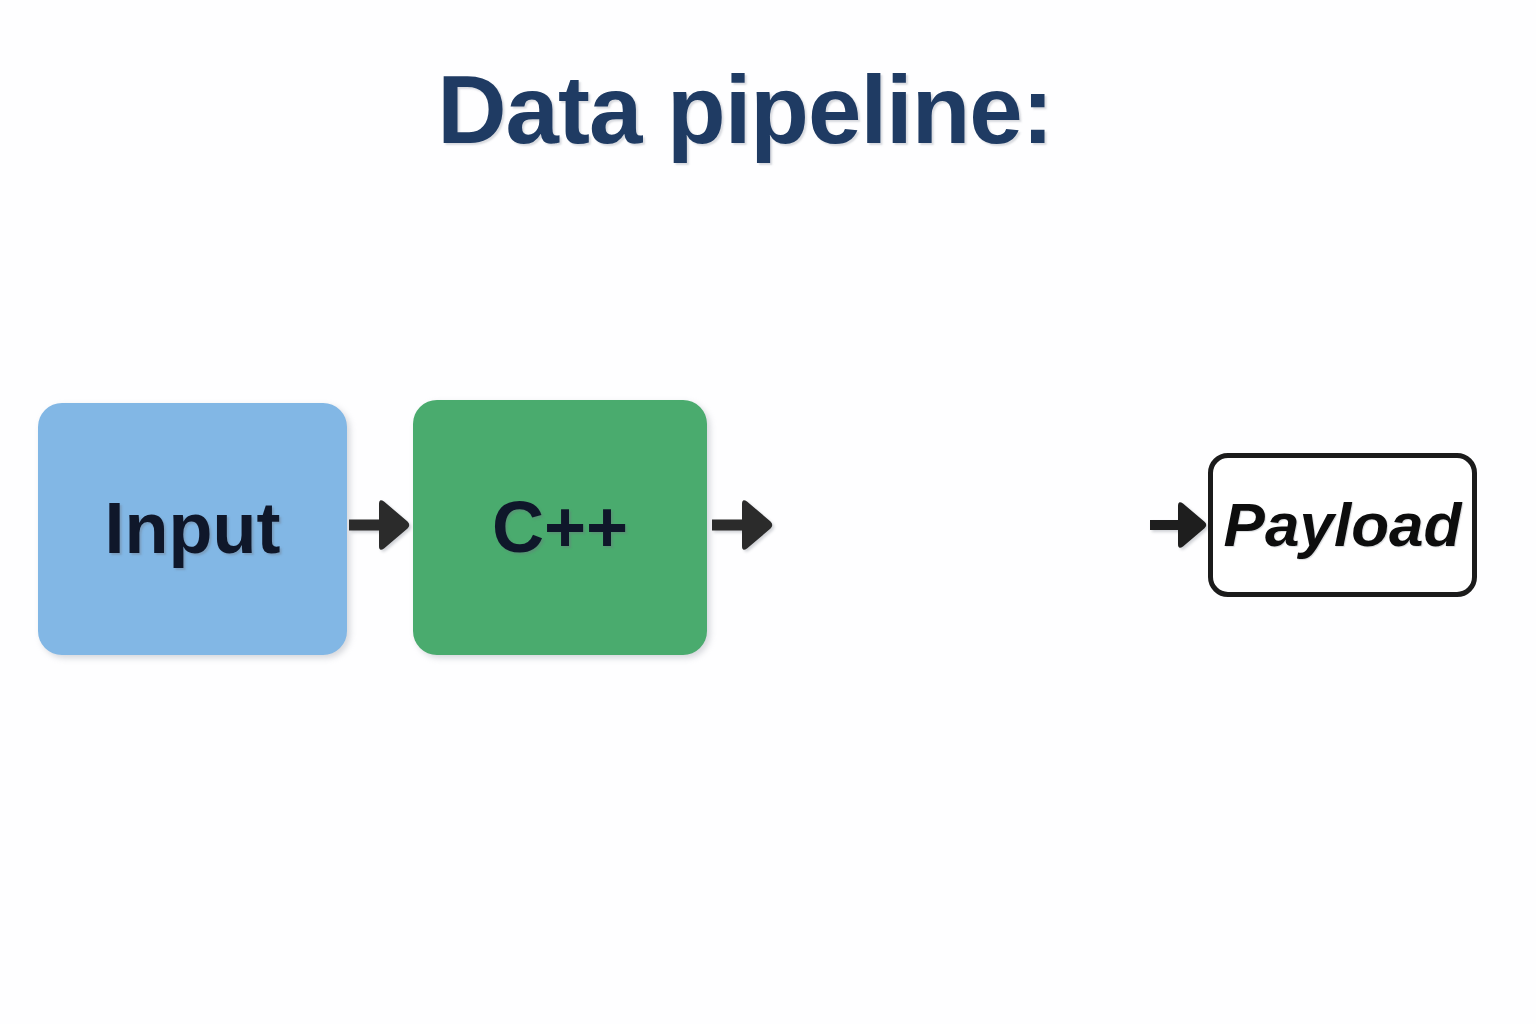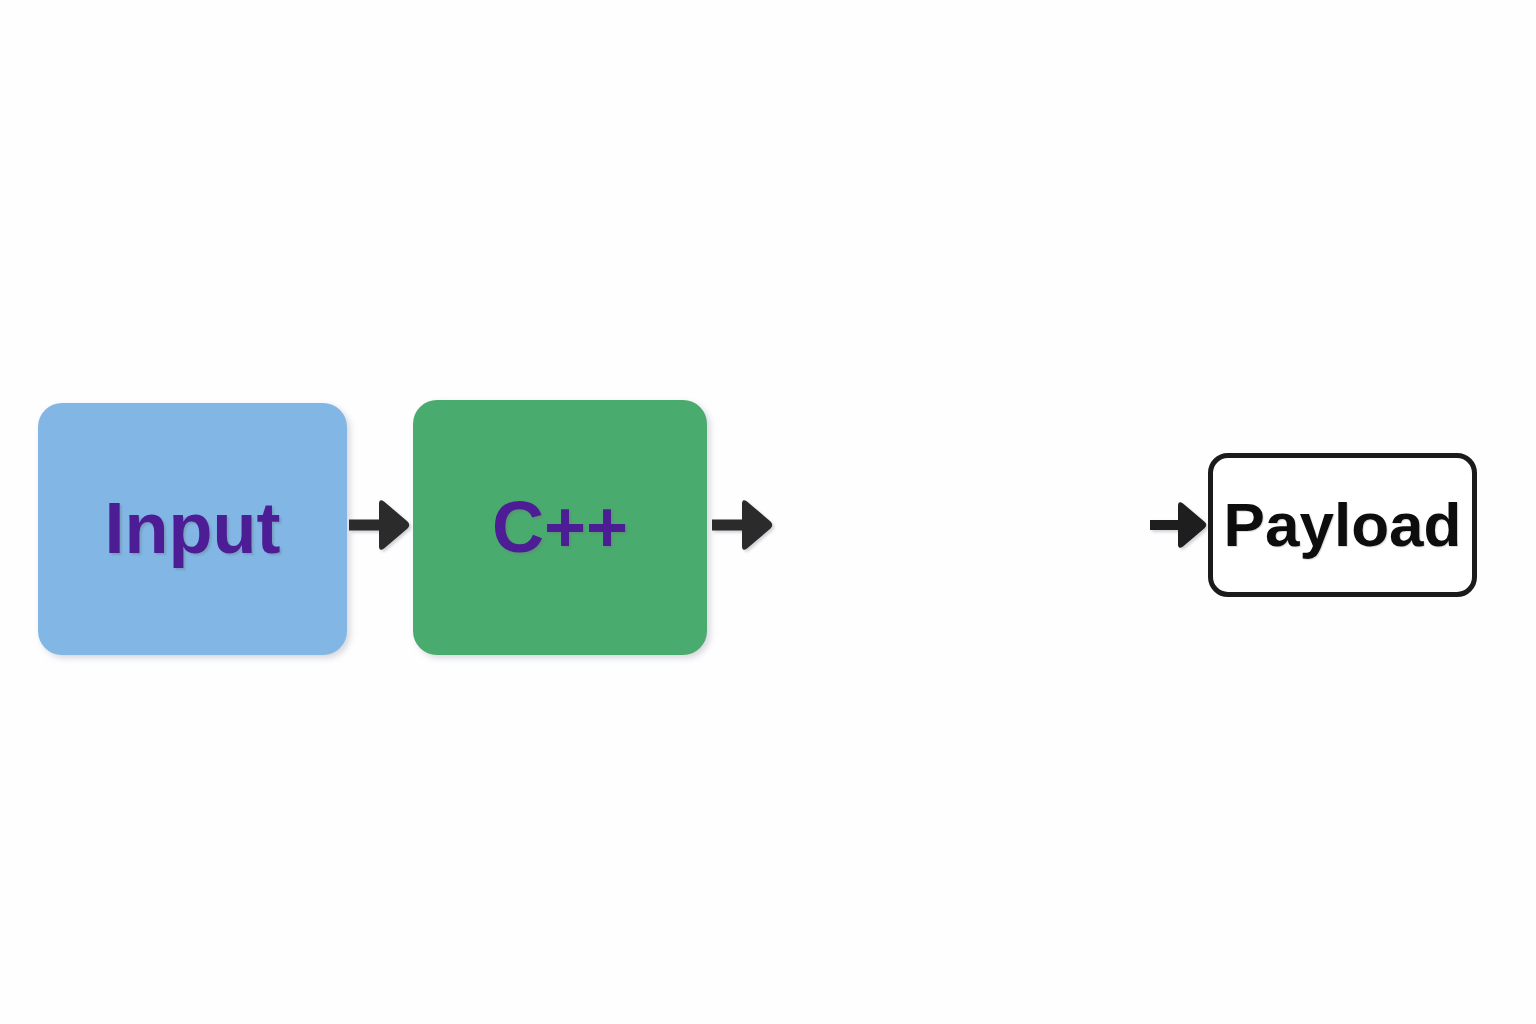--- a/index.html
+++ b/index.html
@@ -39,21 +39,21 @@
   .node {
     position: absolute;
     box-sizing: border-box;
     display: flex;
     flex-direction: column;
     align-items: center;
     justify-content: center;
     text-align: center;
     border-radius: 24px;
     font-weight: bold;
-    color: #4c1d95;
+    color: #0f172a;
     filter: drop-shadow(3px 3px 3px rgba(150,155,165,0.40));
   }
   .node .line {
     display: block;
     white-space: nowrap;
     text-shadow: 2px 2px 2px rgba(110,115,125,0.35);
   }
 
   
   #node-input {
@@ -93,39 +93,41 @@
     background: #ffffff;
     border: 5px solid #1b1b1b;
     border-radius: 20px;
     color: #0d0d0d;
     font-size: 62px;
     line-height: 1.1;
     filter: none;
   }
   #node-payload .line {
     text-shadow: 1px 1px 1px rgba(140,145,155,0.35);
+    font-style: italic;
   }
 
   
   .arrow {
     position: absolute;
     top: 495px;
     height: 60px;
   }
   #arrow-1 { left: 349px; width: 62px; }
   #arrow-2 { left: 712px; width: 62px; }
   #arrow-3 { left: 1150px; width: 58px; }
   .arrow svg { display: block; width: 100%; height: 100%;
     filter: drop-shadow(2px 2px 1.5px rgba(150,155,165,0.45)); }
 </style>
 </head>
 <body>
 
 <div id="canvas">
 
+  <div id="diagram-title">Data pipeline:</div>
 
   <div class="node" id="node-input">
     <span class="line">Input</span>
   </div>
 
   <div class="arrow" id="arrow-1">
     <svg viewBox="0 0 62 60" preserveAspectRatio="none" aria-hidden="true">
       <path d="M0 24.5 H30 V9 Q30 3 35 6.5 L58.5 26.5 Q62 30 58.5 33.5 L35 53.5 Q30 57 30 51 V35.5 H0 Z" fill="#2b2b2b"></path>
     </svg>
   </div>

